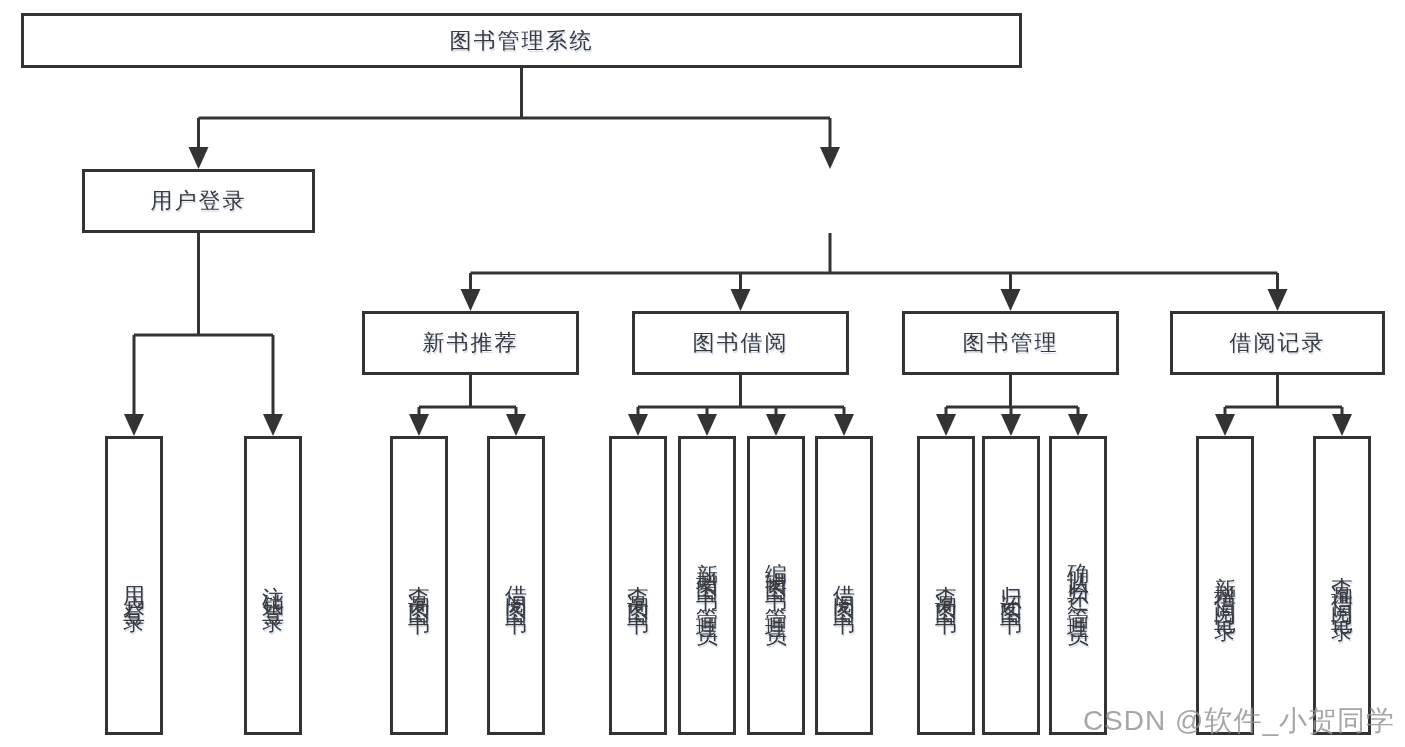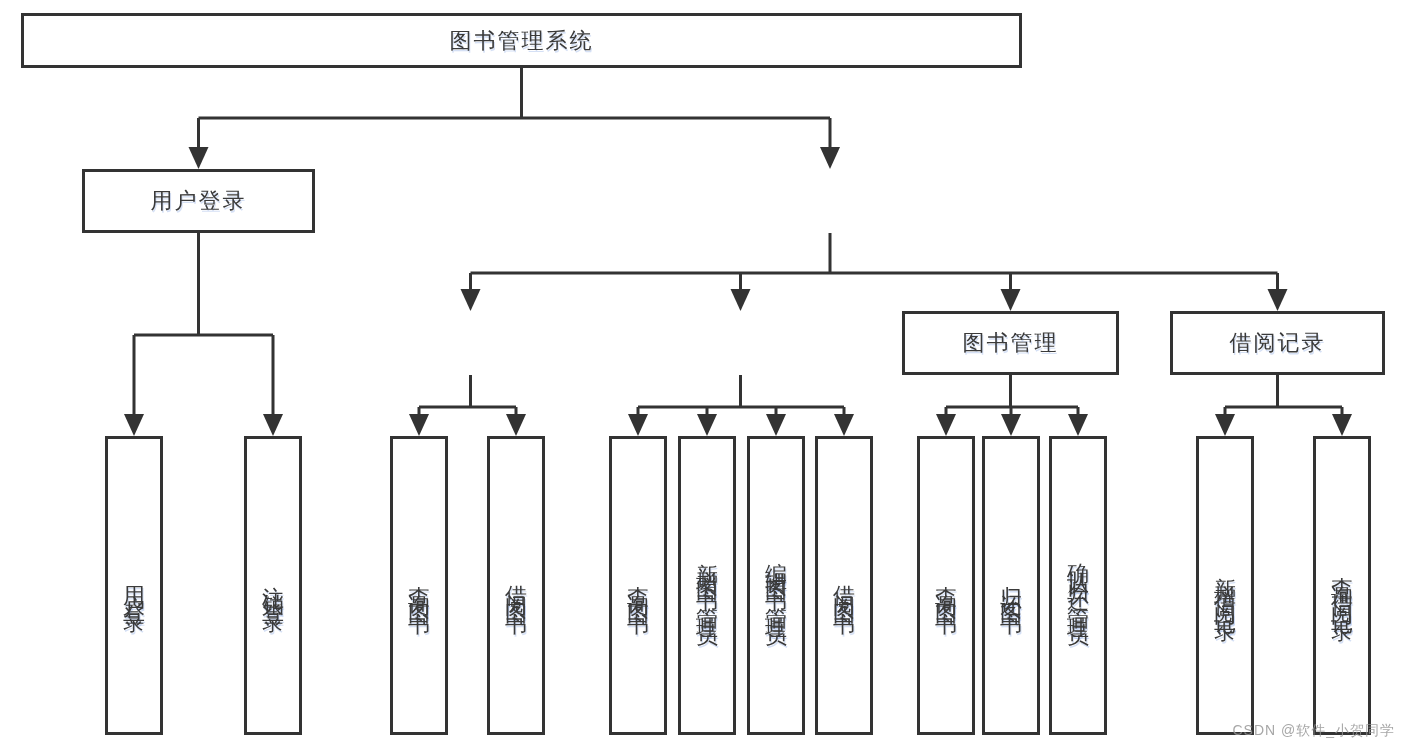--- a/index.html
+++ b/index.html
@@ -31,21 +31,21 @@
     line-height:1;
     color:#3a3a3a;
   }
   .hnode span,.root span,.vtext{
     text-shadow:1px 2px 0 rgba(125,160,225,0.32);
     white-space:nowrap;
   }
   .watermark{
     position:absolute;
     right:10px;bottom:7px;
-    font-size:14px;
+    font-size:28px;
     color:rgba(150,150,150,0.85);
     letter-spacing:1px;
     z-index:5;
   }
 </style>
 </head>
 <body>
 
 <div class="stage">
 
@@ -93,20 +93,26 @@
   </svg>
 
   <div class="node root" style="left:21px;top:13px;width:1001px;">
     <span>图书管理系统</span>
   </div>
 
   <div class="node hnode" style="left:82px;top:169px;width:233px;">
     <span>用户登录</span>
   </div>
 
+  <div class="node hnode" style="left:362px;top:311px;width:217px;">
+    <span>新书推荐</span>
+  </div>
+  <div class="node hnode" style="left:632px;top:311px;width:217px;">
+    <span>图书借阅</span>
+  </div>
   <div class="node hnode" style="left:902px;top:311px;width:217px;">
     <span>图书管理</span>
   </div>
   <div class="node hnode" style="left:1170px;top:311px;width:215px;">
     <span>借阅记录</span>
   </div>
 
   <div class="node vnode" style="left:105px;">
     <span class="vtext">用户登录</span>
   </div>

